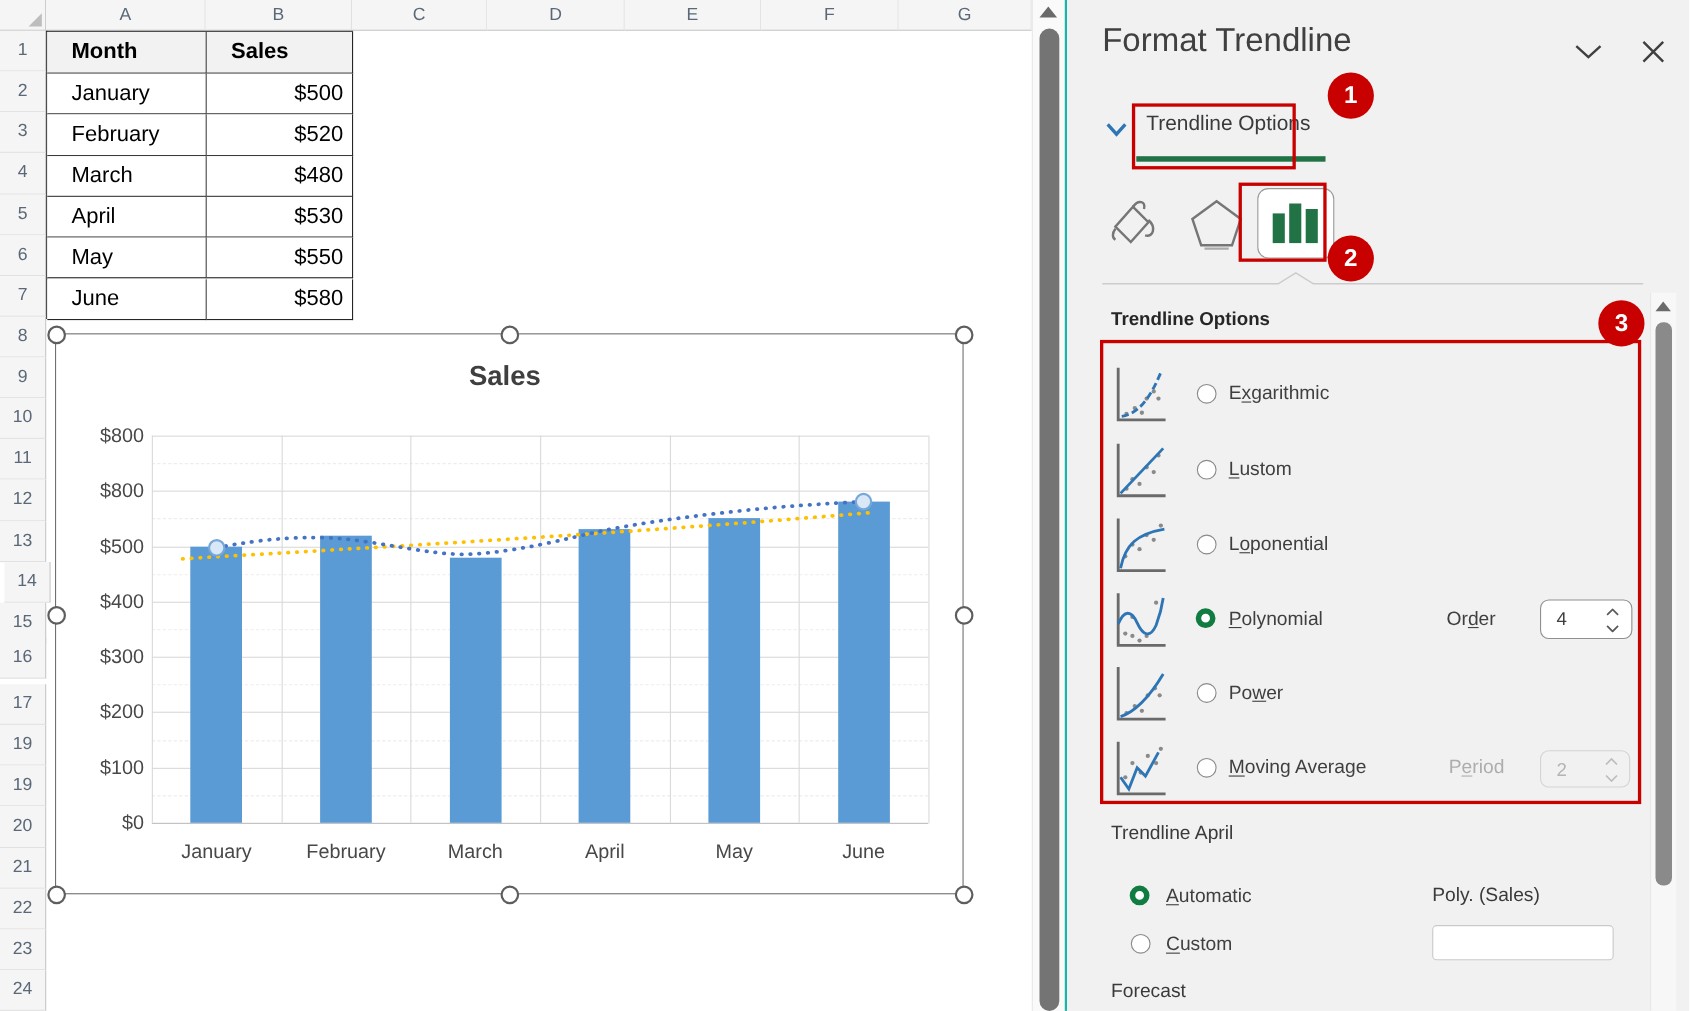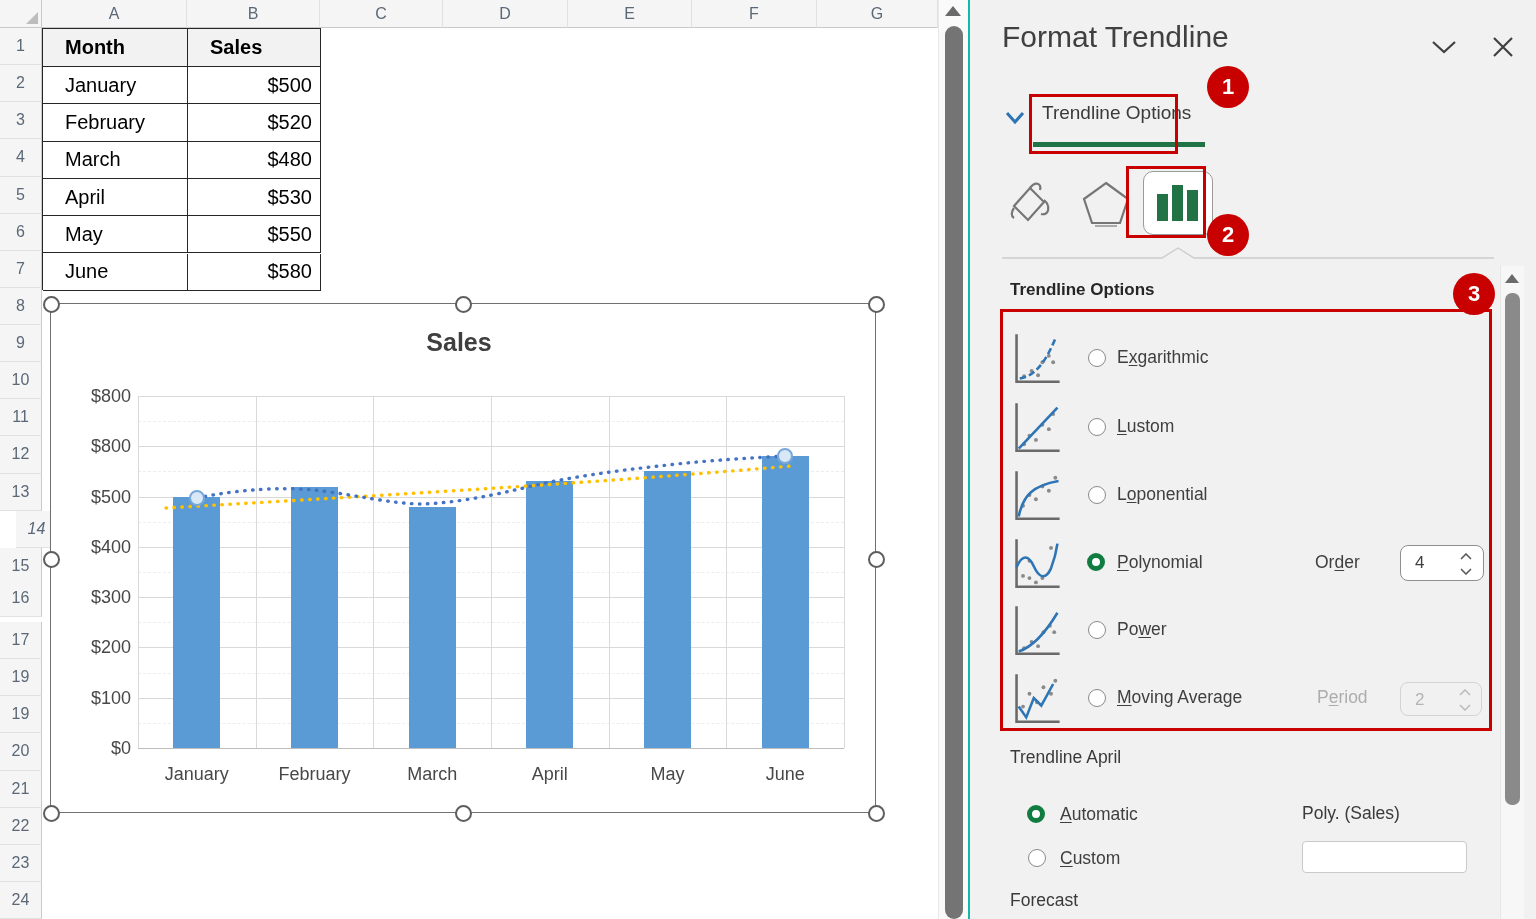--- a/index.html
+++ b/index.html
@@ -87,21 +87,21 @@
         <div class="abs hdrcell rowh" style="left: 0px; top: 139.375px; height: 37.125px;">4</div>
         <div class="abs hdrcell rowh" style="left: 0px; top: 176.5px; height: 37.125px;">5</div>
         <div class="abs hdrcell rowh" style="left: 0px; top: 213.625px; height: 37.125px;">6</div>
         <div class="abs hdrcell rowh" style="left: 0px; top: 250.75px; height: 37.125px;">7</div>
         <div class="abs hdrcell rowh" style="left: 0px; top: 287.875px; height: 37.125px;">8</div>
         <div class="abs hdrcell rowh" style="left: 0px; top: 325px; height: 37.125px;">9</div>
         <div class="abs hdrcell rowh" style="left: 0px; top: 362.125px; height: 37.125px;">10</div>
         <div class="abs hdrcell rowh" style="left: 0px; top: 399.25px; height: 37.125px;">11</div>
         <div class="abs hdrcell rowh" style="left: 0px; top: 436.375px; height: 37.125px;">12</div>
         <div class="abs hdrcell rowh" style="left: 0px; top: 473.5px; height: 37.125px;">13</div>
-        <div class="abs hdrcell rowh" style="left: 16px; top: 510.625px; height: 37.125px; font-style: italic;">14</div>
+        <div class="abs hdrcell rowh" style="left: 4px; top: 510.625px; height: 37.125px;">14</div>
         <div class="abs hdrcell rowh" style="left: 0px; top: 547.75px; height: 37.125px;">15</div>
         <div class="abs hdrcell rowh" style="left: 0px; top: 580px; height: 37.125px;">16</div>
         <div class="abs hdrcell rowh" style="left: 0px; top: 622px; height: 37.125px;">17</div>
         <div class="abs hdrcell rowh" style="left: 0px; top: 659.125px; height: 37.125px;">19</div>
         <div class="abs hdrcell rowh" style="left: 0px; top: 696.25px; height: 37.125px;">19</div>
         <div class="abs hdrcell rowh" style="left: 0px; top: 733.375px; height: 37.125px;">20</div>
         <div class="abs hdrcell rowh" style="left: 0px; top: 770.5px; height: 37.125px;">21</div>
         <div class="abs hdrcell rowh" style="left: 0px; top: 807.625px; height: 37.125px;">22</div>
         <div class="abs hdrcell rowh" style="left: 0px; top: 844.75px; height: 37.125px;">23</div>
         <div class="abs hdrcell rowh" style="left: 0px; top: 881.875px; height: 37.125px;">24</div>

